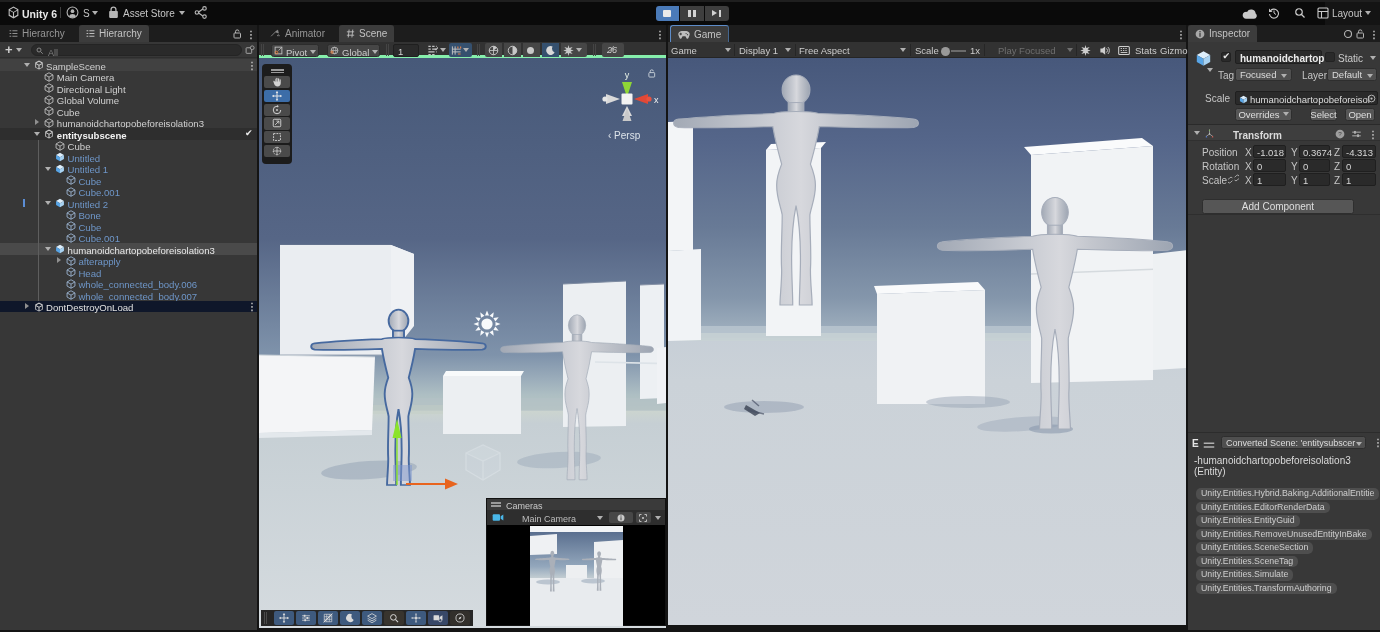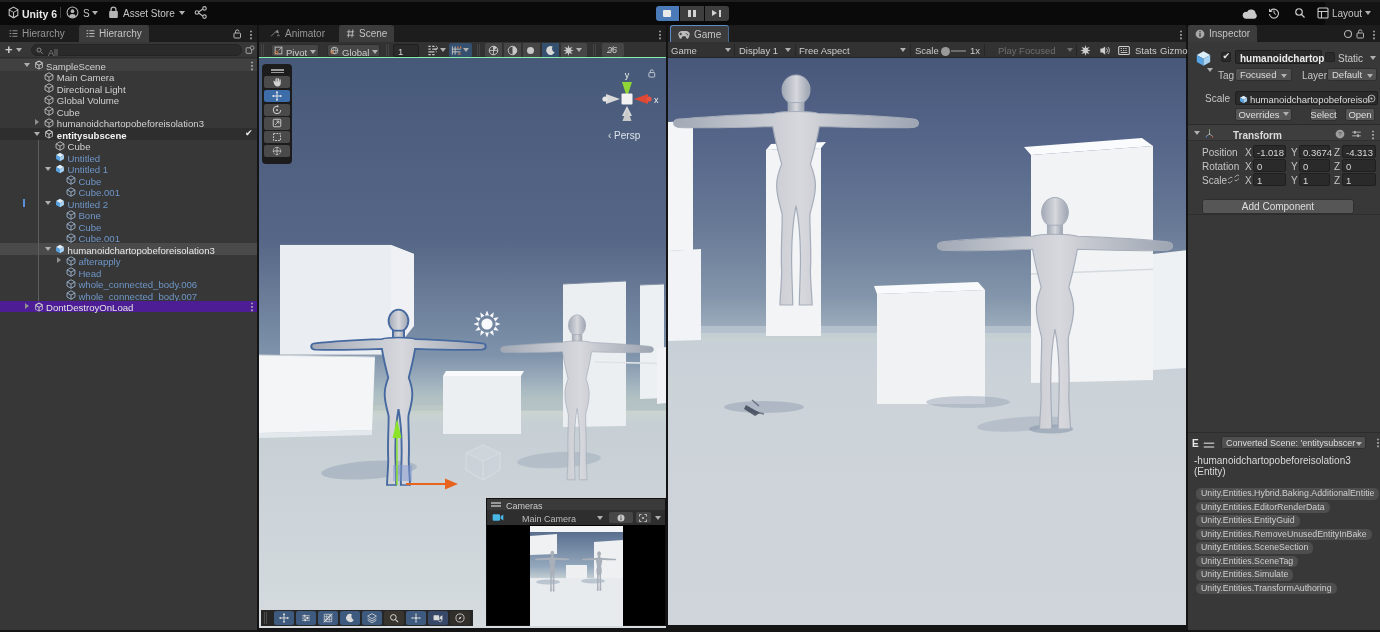--- a/index.html
+++ b/index.html
@@ -241,21 +241,21 @@
             <use href="#i-cube" stroke="#9db5d2"></use>
           </svg>
           <div class="abs" style="left:78.4px;top:1.5px;color:#6e96c8;">whole_connected_body.006</div>
         </div>
         <div class="abs" style="left:0;top:230.0px;width:257px;height:11.5px;">
           <svg class="abs" style="left:65.9px;top:1px;" width="10" height="10" viewBox="0 0 16 16">
             <use href="#i-cube" stroke="#9db5d2"></use>
           </svg>
           <div class="abs" style="left:78.4px;top:1.5px;color:#6e96c8;">whole_connected_body.007</div>
         </div>
-        <div class="abs" style="left:0;top:241.5px;width:257px;height:11.5px;background:#4c1d95;">
+        <div class="abs" style="left:0;top:241.5px;width:257px;height:11.5px;background:#0f172a;">
           <span class="tri-r abs" style="left:24.5px;top:2.5px;"></span>
           <svg class="abs" style="left:33.5px;top:1px;" width="10" height="10" viewBox="0 0 16 16">
             <use href="#i-scene" fill="#cdcdcd"></use>
           </svg>
           <div class="abs" style="left:46.0px;top:1.5px;color:#e0e0e0;">DontDestroyOnLoad</div>
           <div class="dots abs" style="left:247px;top:0.5px;">⋮</div>
         </div>
         <div class="abs" style="left:37.5px;top:80.5px;width:1px;height:161px;background:#5e5e5e;"></div>
         <div class="abs" style="left:23px;top:139.5px;width:2px;height:8px;background:#5b8dd4;"></div>
       </div>
@@ -280,21 +280,21 @@
     <div class="tabbar" style="left:0;top:0;width:407px;">
       <div class="tab inactive" style="left:4px;"><svg width="11" height="9" viewBox="0 0 20 14">
             <path d="M2 12 10 4M10 4l4-3 1 5Z" stroke="#8f8f8f" stroke-width="1.5" fill="#8f8f8f"></path>
             <path d="M13 11h5M13 11l3-3" stroke="#8f8f8f" stroke-width="1.3"></path>
           </svg>Animator</div>
       <div class="tab" style="left:80px;"><svg width="9" height="9" viewBox="0 0 16 16">
             <path d="M5.5 1 4 15M12 1l-1.5 14M1.5 5h13M1.5 11h13" stroke="#bdbdbd" stroke-width="1.6"></path>
           </svg>Scene</div>
       <div class="dots abs" style="left:396px;top:4px;">⋮</div>
     </div>
-    <div class="abs" style="left:0;top:17px;width:407px;height:16px;background:#323232;border-bottom:1px solid #86efac;color:#cdcdcd;font-size:9.5px;">
+    <div class="abs" style="left:0;top:17px;width:407px;height:16px;background:#323232;border-bottom:3px solid #86efac;color:#cdcdcd;font-size:9.5px;">
       <div class="abs" style="left:2px;top:2px;width:1px;height:12px;background:#454545;"></div><div class="abs" style="left:4px;top:2px;width:1px;height:12px;background:#454545;"></div>
       <div class="abs" style="left:12px;top:1.5px;width:48px;height:13px;background:#464646;border-radius:2.5px;border:1px solid #2c2c2c;">
         <svg class="abs" style="left:2px;top:1.5px;" width="9" height="9" viewBox="0 0 16 16">
             <rect x="2" y="2" width="12" height="12" fill="none" stroke="#c0c0c0" stroke-width="1.6"></rect>
             <path d="M14 2 8 8" stroke="#c0c0c0" stroke-width="1.4"></path>
             <circle cx="4.5" cy="11.5" r="2.2" fill="none" stroke="#e87e3c" stroke-width="1.6"></circle>
           </svg>
         <div class="abs" style="left:14px;top:2px;">Pivot</div>
           <span class="tri-d abs" style="left:38px;top:5px;"></span>
       </div>

